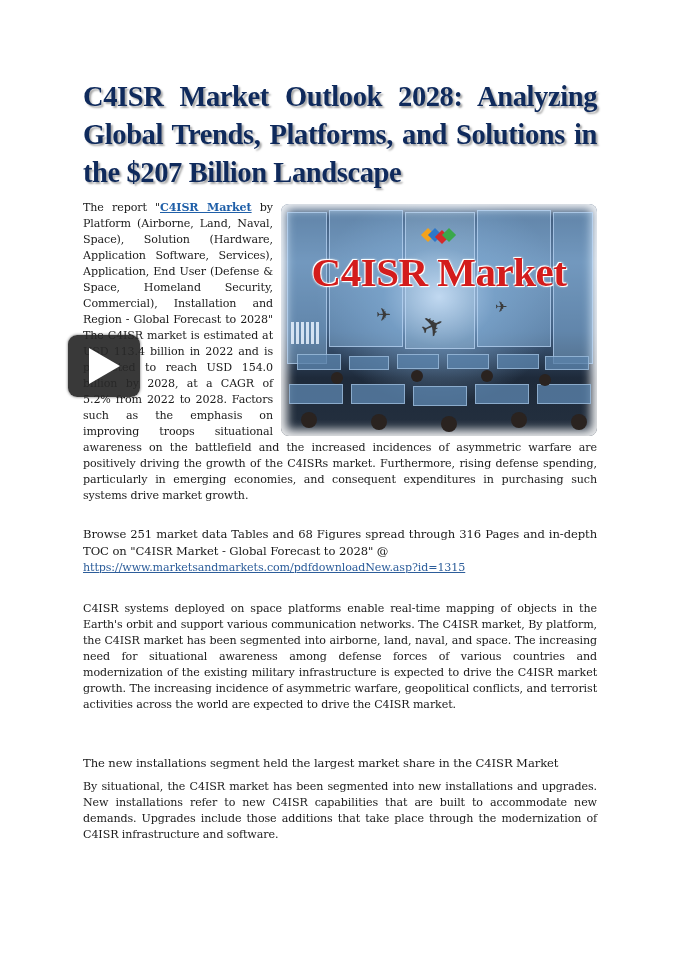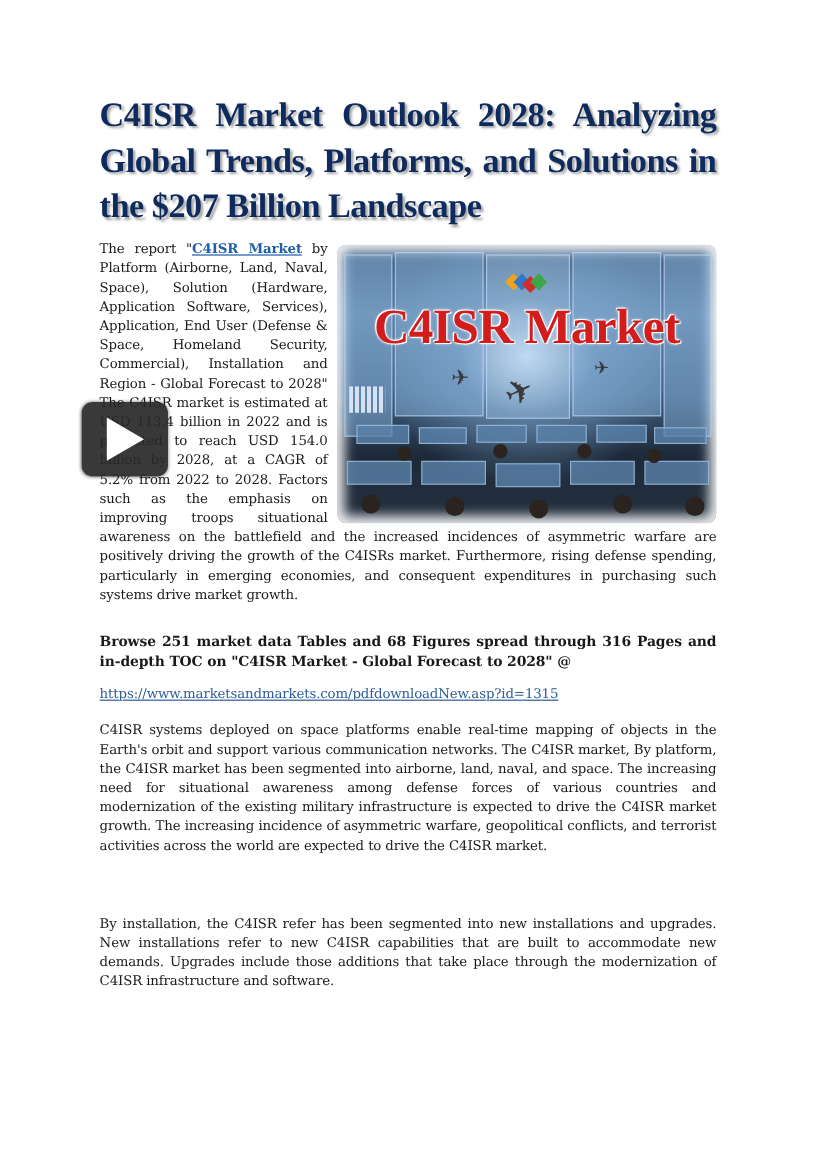--- a/index.html
+++ b/index.html
@@ -8,21 +8,21 @@
   .title {
     font-family:"Liberation Serif", serif; font-weight:bold; font-size:28.5px; line-height:38px;
     color:#0f2a5c; text-align:justify; text-align-last:left; margin:0;
     text-shadow:2px 2px 2px rgba(0,0,0,0.35); letter-spacing:-0.4px;
   }
   .body-text { font-family:"DejaVu Serif", serif; font-size:11.1px; line-height:16px; text-align:justify; margin:0; letter-spacing:-0.1px; }
   .intro { position:absolute; top:122px; left:0; width:514px; }
   .intro-float { float:right; width:316px; height:232px; margin:4px 0 4px 8px; }
   .link { color:#1f5fa8; text-decoration:underline; font-weight:bold; }
   .url { color:#2c5d9a; text-decoration:underline; }
-  .bold-head { font-family:"DejaVu Serif", serif; font-weight:bold; font-size:11.6px; line-height:17px; text-align:justify; margin:0; letter-spacing:-0.1px; }
+  .bold-head { font-family:"DejaVu Serif", serif; font-weight:normal; font-size:11.6px; line-height:17px; text-align:justify; margin:0; letter-spacing:-0.1px; }
   .sec { position:absolute; left:0; width:514px; }
 
   .hero {
     width:316px; height:232px; position:relative; border-radius:8px; overflow:hidden;
     background:
       radial-gradient(ellipse at 50% 40%, rgba(220,235,255,0.9) 0%, rgba(120,160,200,0.6) 25%, rgba(30,50,80,0) 55%),
       linear-gradient(180deg, #3a5576 0%, #5e7fa3 25%, #3f5d80 55%, #1e2a3a 75%, #24303f 100%);
     box-shadow: 0 0 10px 6px rgba(255,255,255,0.9) inset;
   }
   .hero .panel { position:absolute; background:rgba(140,185,225,0.45); border:1px solid rgba(200,225,255,0.6); }
@@ -96,29 +96,30 @@
         <div class="head" style="left:160px;top:212px;width:16px;height:16px;"></div>
         <div class="head" style="left:230px;top:208px;width:16px;height:16px;"></div>
         <div class="head" style="left:290px;top:210px;width:16px;height:16px;"></div>
       </div>
     </div>
     <p class="body-text"><span>The report "</span><a class="link">C4ISR Market</a><span> by Platform (Airborne, Land, Naval, Space), Solution (Hardware, Application Software, Services), Application, End User (Defense &amp; Space, Homeland Security, Commercial), Installation and Region - Global Forecast to 2028" The C4ISR market is estimated at USD 113.4 billion in 2022 and is projected to reach USD 154.0 billion by 2028, at a CAGR of 5.2% from 2022 to 2028. Factors such as the emphasis on improving troops situational awareness on the battlefield and the increased incidences of asymmetric warfare are positively driving the growth of the C4ISRs market. Furthermore, rising defense spending, particularly in emerging economies, and consequent expenditures in purchasing such systems drive market growth.</span></p>
   </div>
 
   <div class="sec" style="top:448px;">
     <p class="bold-head">Browse 251 market data Tables and 68 Figures spread through 316 Pages and in-depth TOC on "C4ISR Market - Global Forecast to 2028" @</p>
-    <p class="body-text" style="margin-top:11px;"><a class="url">https://www.marketsandmarkets.com/pdfdownloadNew.asp?id=1315</a></p>
+    <p class="body-text" style=""><a class="url">https://www.marketsandmarkets.com/pdfdownloadNew.asp?id=1315</a></p>
   </div>
 
   <div class="sec" style="top:517px;">
     <p class="body-text" style="margin-top:6px;">C4ISR systems deployed on space platforms enable real-time mapping of objects in the Earth's orbit and support various communication networks. The C4ISR market, By platform, the C4ISR market has been segmented into airborne, land, naval, and space. The increasing need for situational awareness among defense forces of various countries and modernization of the existing military infrastructure is expected to drive the C4ISR market growth. The increasing incidence of asymmetric warfare, geopolitical conflicts, and terrorist activities across the world are expected to drive the C4ISR market.</p>
   </div>
 
   <div class="sec" style="top:677px;">
-    <p class="body-text" style="margin-top:7px;">By installation, the C4ISR refer has been segmented into new installations and upgrades. New installations refer to new C4ISR capabilities that are built to accommodate new demands. Upgrades include those additions that take place through the modernization of C4ISR infrastructure and software.</p>
+    <p class="bold-head">The new installations segment held the largest market share in the C4ISR Market</p>
+    <p class="body-text" style="margin-top:7px;">By situational, the C4ISR market has been segmented into new installations and upgrades. New installations refer to new C4ISR capabilities that are built to accommodate new demands. Upgrades include those additions that take place through the modernization of C4ISR infrastructure and software.</p>
   </div>
 </div>
 
 <div class="play">
   <svg width="34" height="38" viewBox="0 0 34 38">
     <polygon points="2,1 33,19 2,37" fill="#ffffff"></polygon>
   </svg>
 </div>
 
 </body></html>

